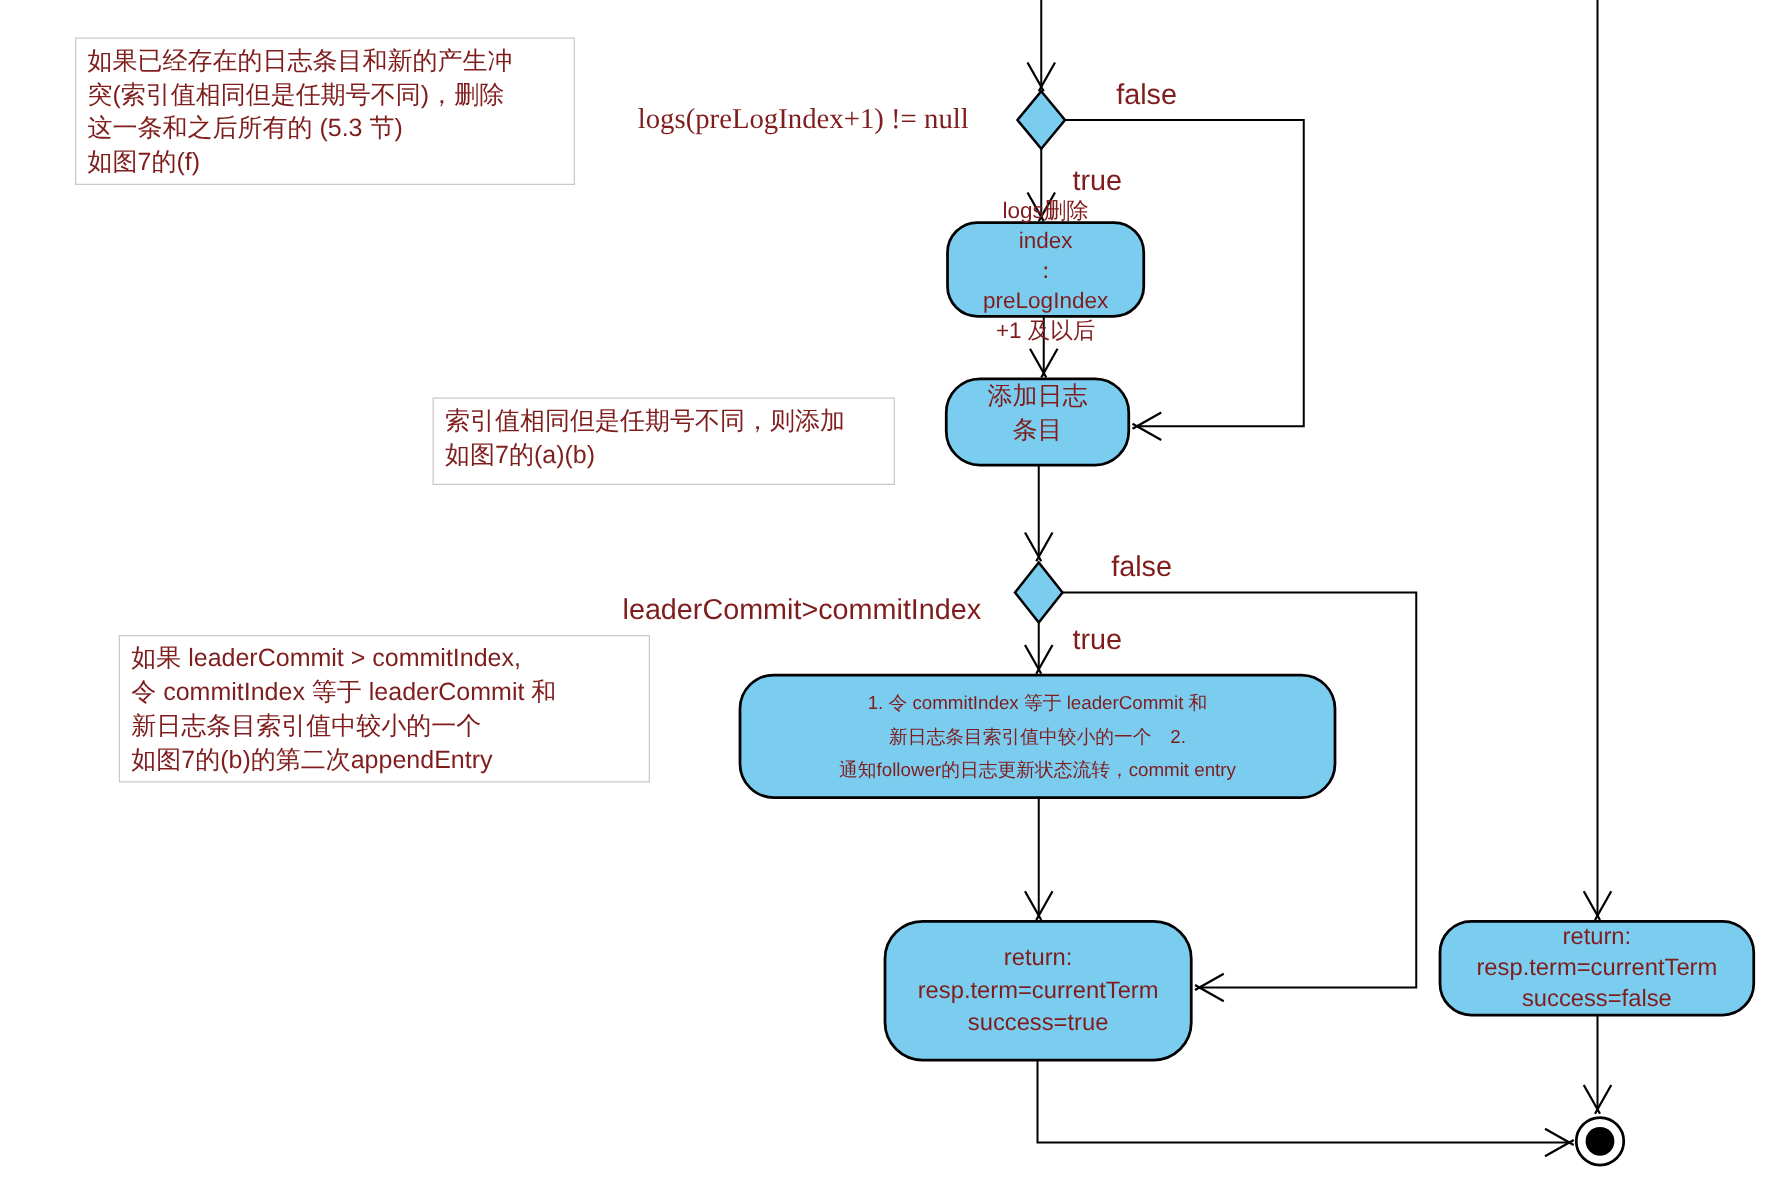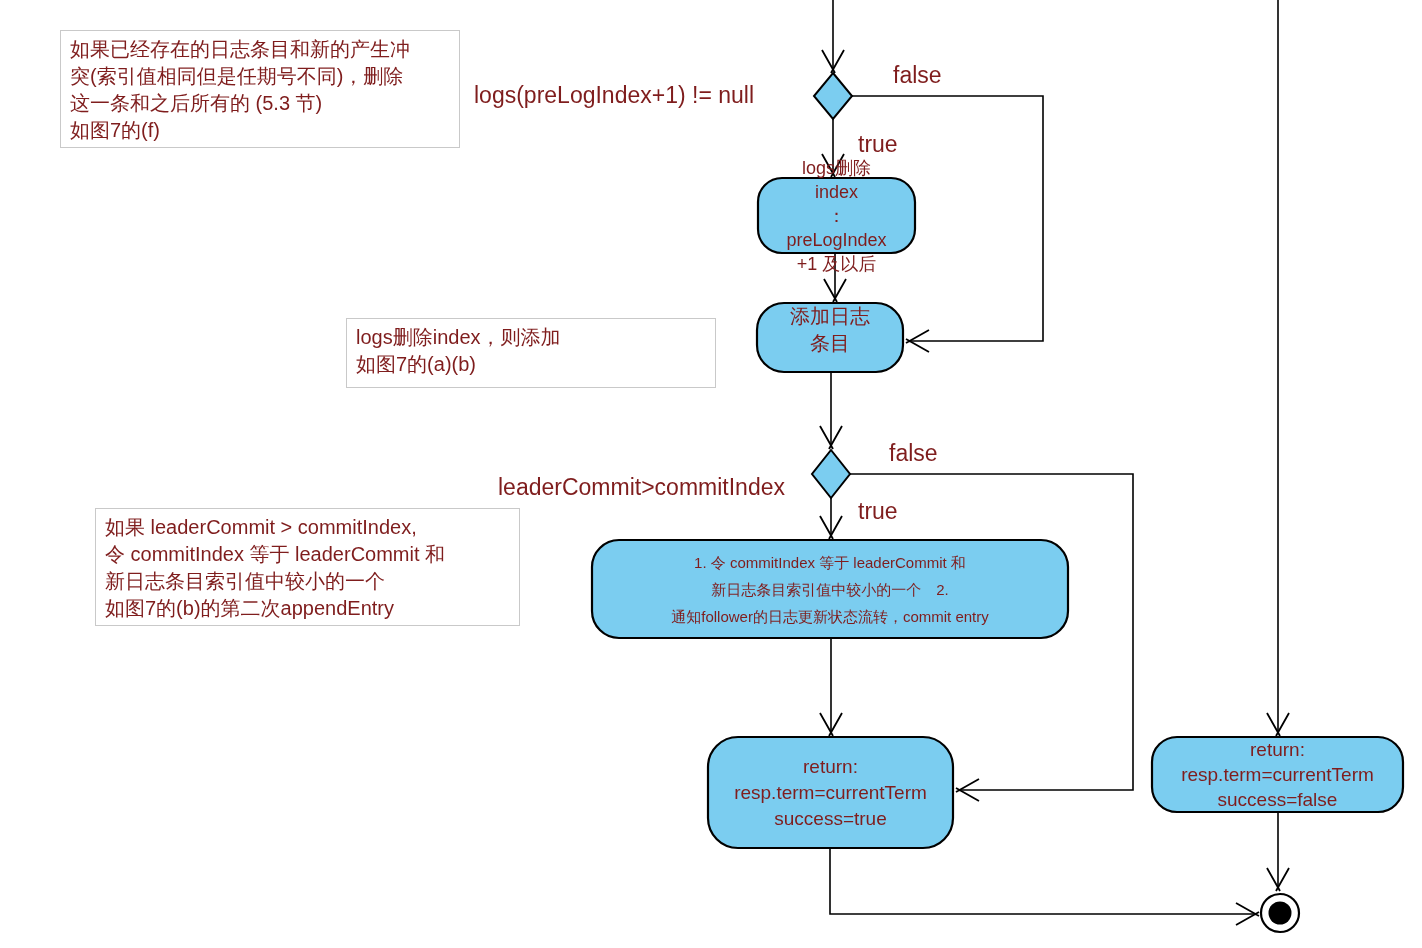--- a/index.html
+++ b/index.html
@@ -21,21 +21,21 @@
   #note-conflict{left:60px;top:30px;width:400px;height:118px;}
   #note-append{left:346px;top:318px;width:370px;height:70px;}
   #note-commit{left:95px;top:508px;width:425px;height:118px;}
 
   #lbl-delete{left:758px;top:178px;width:157px;height:75px;font-size:18px;line-height:24px;}
   #lbl-appendnode{left:757px;top:303px;width:146px;height:53px;font-size:20px;}
   #lbl-update{left:592px;top:540px;width:476px;height:98px;font-size:15px;line-height:27px;}
   #lbl-strue{left:708px;top:737px;width:245px;height:111px;font-size:19px;line-height:26px;}
   #lbl-sfalse{left:1152px;top:737px;width:251px;height:75px;font-size:19px;line-height:25px;}
 
-  #cond1{left:474px;top:84px;width:277px;text-align:right;}
+  #cond1{left:498px;top:84px;width:277px;text-align:right;font-family:Liberation Serif, serif;}
   #cond2{left:498px;top:476px;width:272px;}
   #false1{left:893px;top:64px;}
   #true1{left:858px;top:133px;}
   #false2{left:889px;top:442px;}
   #true2{left:858px;top:500px;}
 </style>
 </head>
 <body>
 
 <div class="stage">
@@ -69,21 +69,21 @@
     <rect x="1152" y="737" width="251" height="75" rx="25" ry="25" fill="#7BCDF0" stroke="#000" stroke-width="2.2"></rect>
 
     <circle cx="1280" cy="913" r="19" fill="#ffffff" stroke="#000" stroke-width="2.2"></circle>
     <circle cx="1280" cy="913" r="11.5" fill="#000000"></circle>
   </svg>
 
   <div class="note" id="note-conflict">如果已经存在的日志条目和新的产生冲
 突(索引值相同但是任期号不同)，删除
 这一条和之后所有的 (5.3 节)
 如图7的(f)</div>
-  <div class="note" id="note-append">logs删除index，则添加
+  <div class="note" id="note-append">索引值相同但是任期号不同，则添加
 如图7的(a)(b)</div>
   <div class="note" id="note-commit">如果 leaderCommit &gt; commitIndex,
 令 commitIndex 等于 leaderCommit 和
 新日志条目索引值中较小的一个
 如图7的(b)的第二次appendEntry</div>
 
   <div class="lbl" id="cond1">logs(preLogIndex+1) != null</div>
   <div class="lbl" id="cond2">leaderCommit&gt;commitIndex</div>
 
   <div class="lbl" id="false1">false</div>

